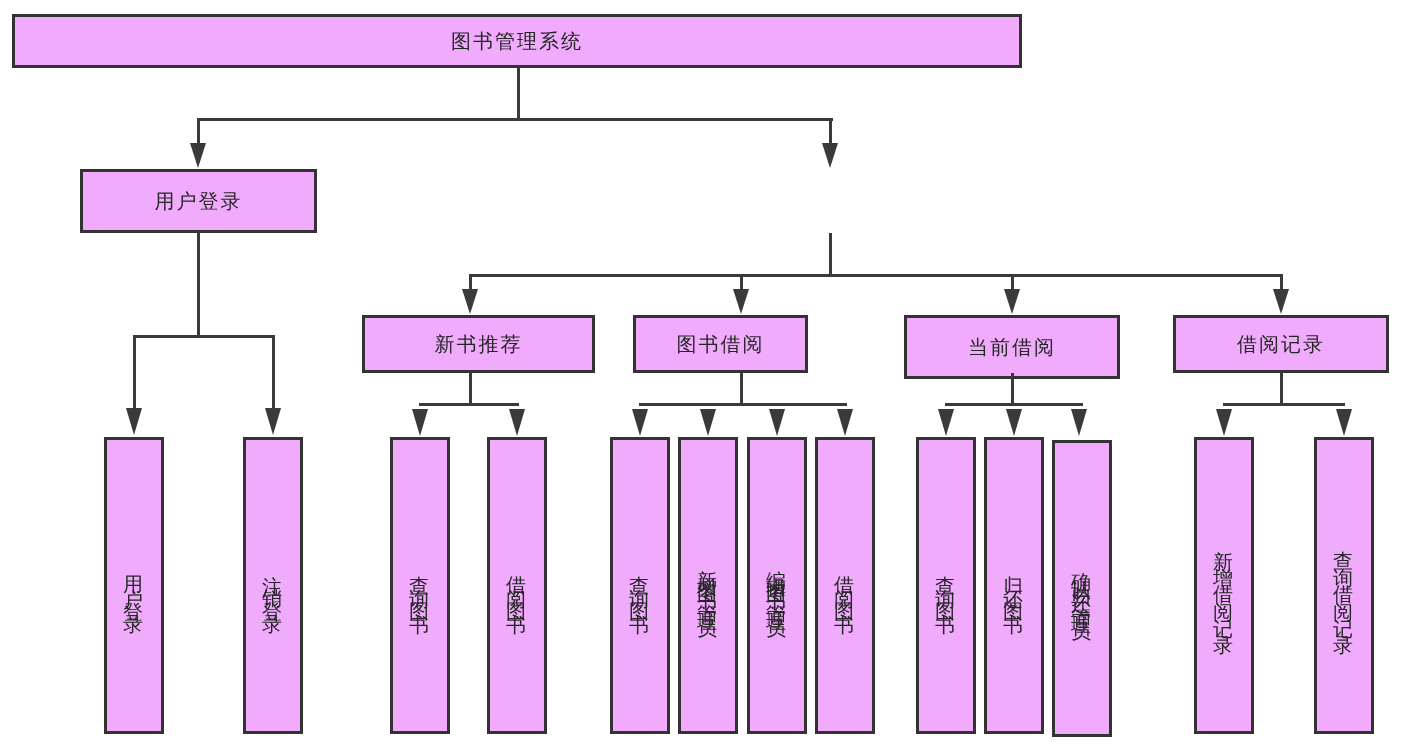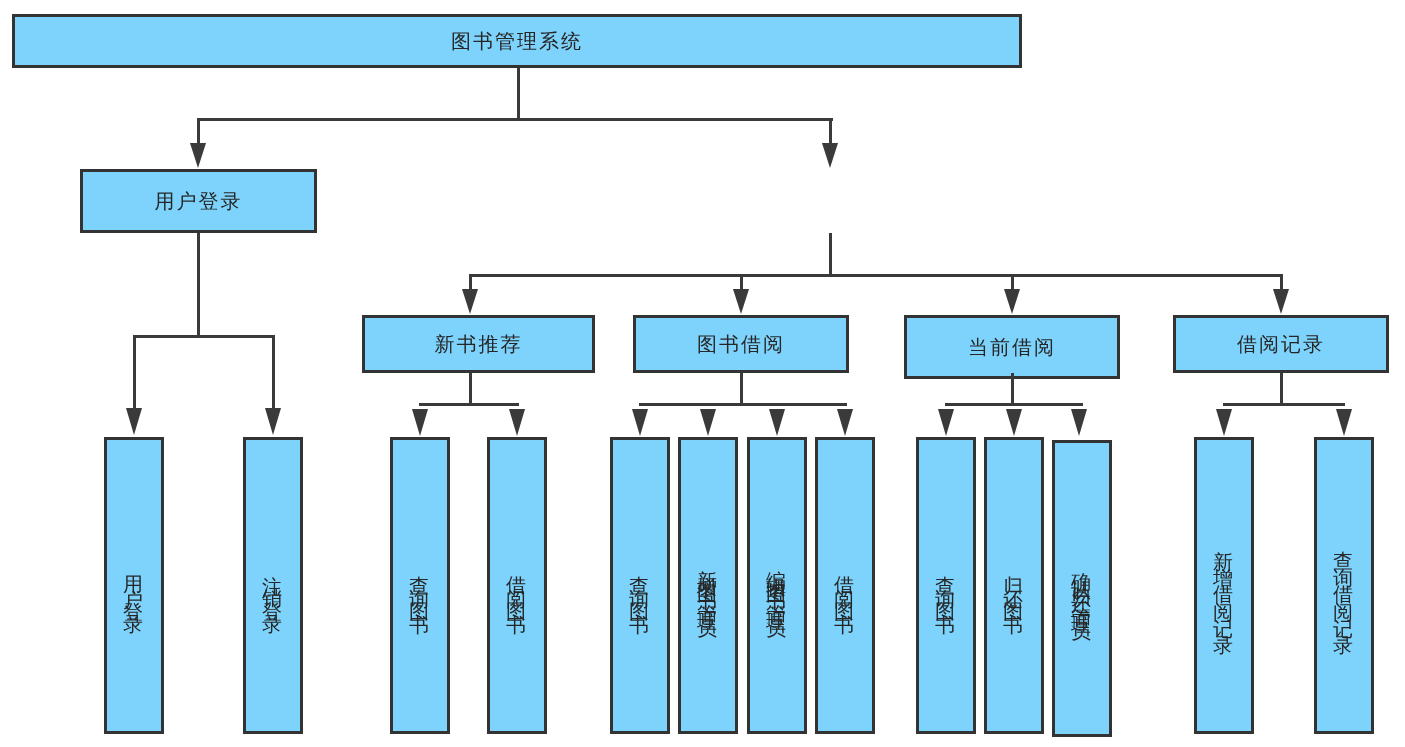--- a/index.html
+++ b/index.html
@@ -15,21 +15,21 @@
     width:1405px;
     height:747px;
     background:var(--background);
     font-family:"Liberation Sans","DejaVu Sans",sans-serif;
     color:var(--text);
     overflow:hidden;
   }
   
   .node{
     position:absolute;
-    background:#7dd3fc;
+    background:#f0abfc;
     border:3px solid var(--box-border);
     display:flex;
     align-items:center;
     justify-content:center;
     box-sizing:border-box;
     font-size:20px;
     letter-spacing:2px;
     white-space:nowrap;
   }
   .leaf{font-size:20px;}
@@ -90,21 +90,21 @@
   <div class="vline" style="left:469px;top:274px;height:16px;"></div>
   <div class="arrow sm" style="left:462px;top:289px;"></div>
   <div class="vline" style="left:740px;top:274px;height:16px;"></div>
   <div class="arrow sm" style="left:733px;top:289px;"></div>
   <div class="vline" style="left:1011px;top:274px;height:16px;"></div>
   <div class="arrow sm" style="left:1004px;top:289px;"></div>
   <div class="vline" style="left:1280px;top:274px;height:16px;"></div>
   <div class="arrow sm" style="left:1273px;top:289px;"></div>
 
   <div class="node" style="left:362px;top:315px;width:233px;height:58px;">新书推荐</div>
-  <div class="node" style="left:633px;top:315px;width:216px;height:58px;">图书借阅</div>
+  <div class="node" style="left:633px;top:315px;width:175px;height:58px;">图书借阅</div>
   <div class="node" style="left:904px;top:315px;width:216px;height:64px;">当前借阅</div>
   <div class="node" style="left:1173px;top:315px;width:216px;height:58px;">借阅记录</div>
 
   <div class="vline" style="left:469px;top:373px;height:33px;"></div>
   <div class="hline" style="left:419px;top:403px;width:100px;"></div>
   <div class="arrow" style="left:412px;top:409px;"></div>
   <div class="arrow" style="left:509px;top:409px;"></div>
 
   <div class="vline" style="left:740px;top:373px;height:33px;"></div>
   <div class="hline" style="left:639px;top:403px;width:208px;"></div>

